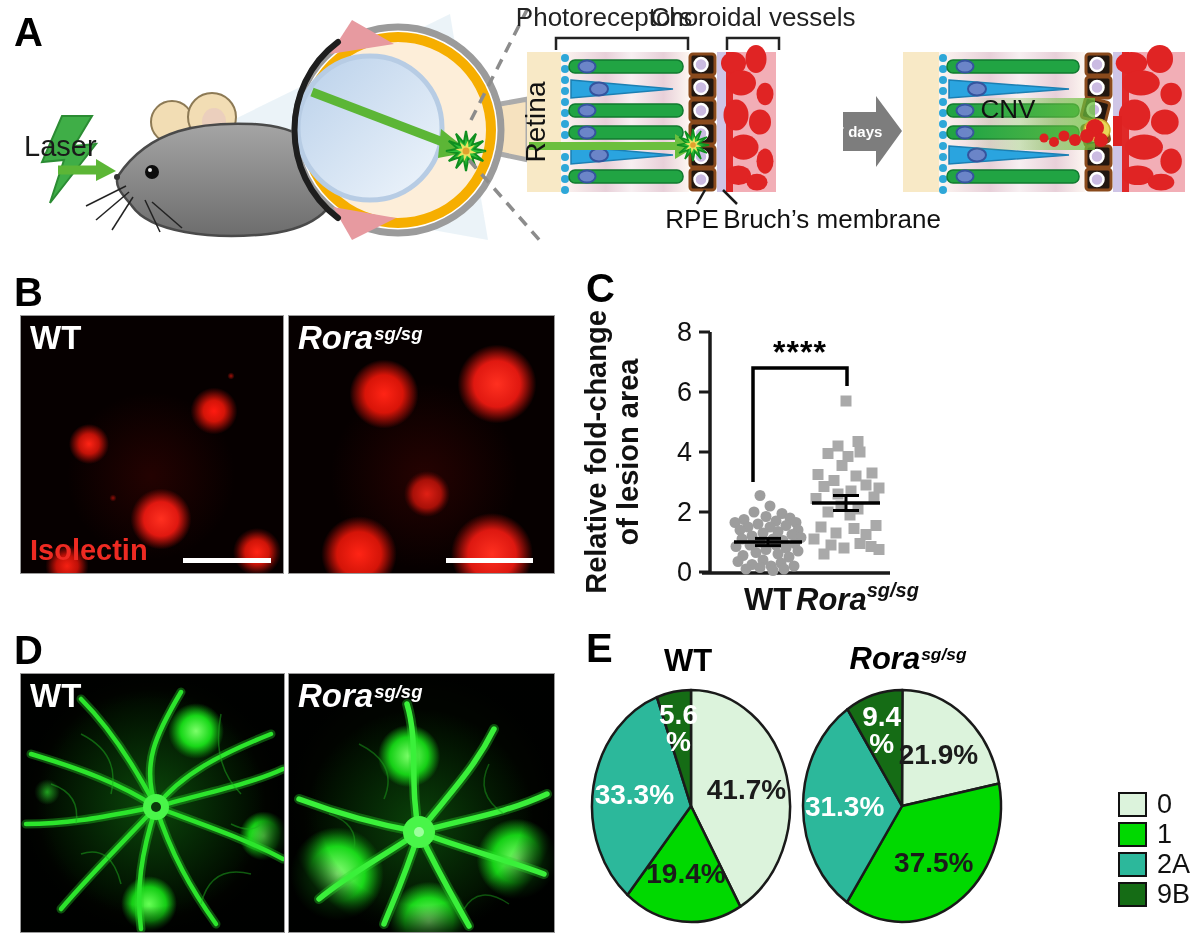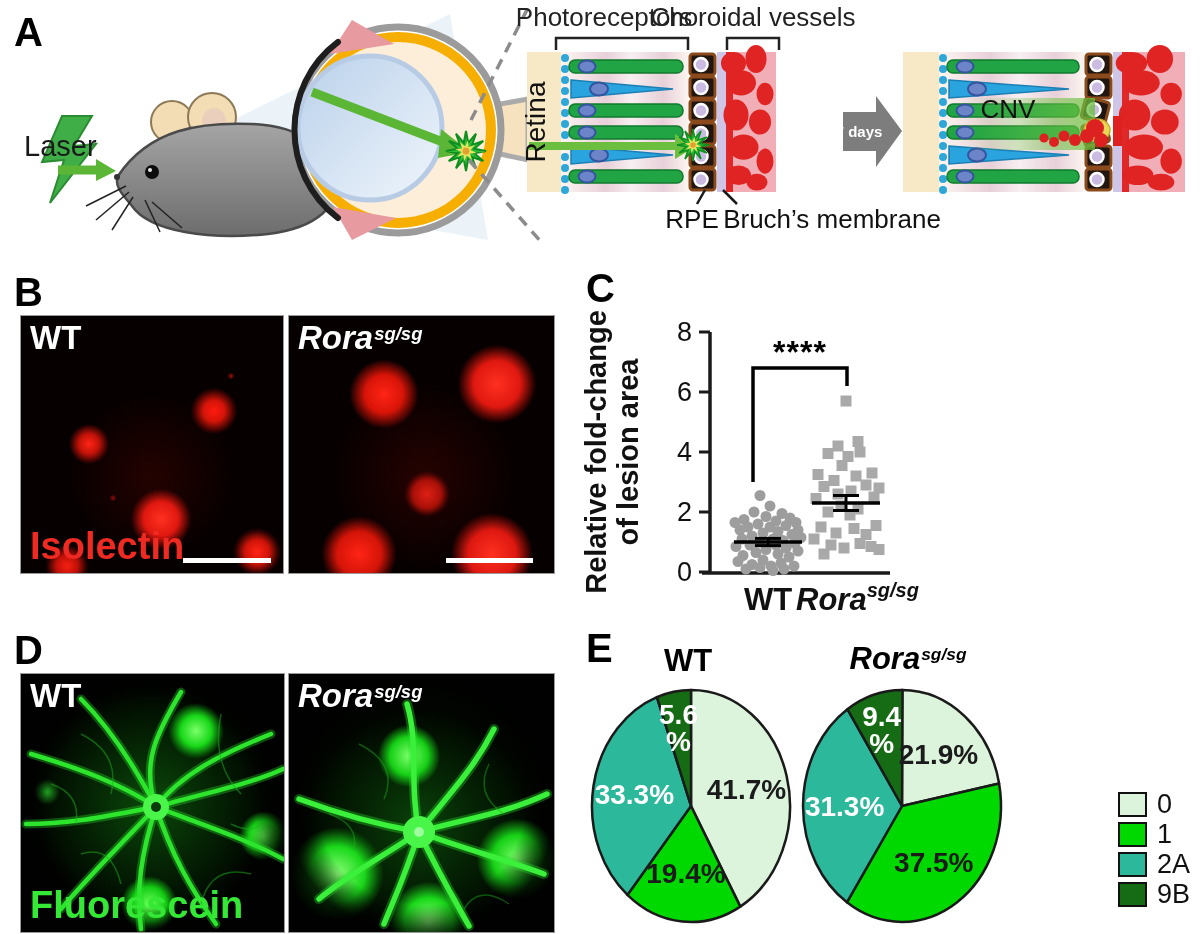--- a/index.html
+++ b/index.html
@@ -4,21 +4,21 @@
 <style>
   html,body{margin:0;padding:0;background:#fff}
   .fig{position:relative;width:1200px;height:934px;background:#fff;overflow:hidden;
        font-family:"Liberation Sans", sans-serif;color:#111}
   .abs{position:absolute}
   .plabel{position:absolute;font-weight:bold;font-size:40px;color:#000;line-height:1}
   .bimg{position:absolute;overflow:hidden;border:1px solid #9a9a9a;background:#060000}
   .tl{position:absolute;top:5px;left:9px;color:#fff;font-weight:bold;font-size:33px;line-height:1.05}
   .gen-i{font-style:italic}
   .sup{font-size:0.56em;position:relative;top:-0.5em;margin-left:1px}
-  .bl{position:absolute;bottom:8px;left:9px;font-weight:bold;font-size:38px;line-height:1}
+  .bl{position:absolute;bottom:8px;left:9px;font-weight:bold;font-size:29px;line-height:1}
   .bl.red{color:#ee2a22}
   .bl.green{color:#35e835}
   .sbar{position:absolute;height:5px;background:#fff}
   .vsvg{position:absolute;left:0;top:0}
   .ptitle{position:absolute;font-weight:bold;font-size:31px;text-align:center;color:#000;line-height:1}
   .legend{position:absolute;left:1118px;top:792px}
   .legend-row{display:flex;align-items:center;height:24px;margin-bottom:6px}
   .legend-swatch{width:25px;height:21px;border:2.5px solid #111;flex:0 0 auto}
   .legend-lab{margin-left:10px;font-size:27px;color:#111;line-height:1}
 </style>
@@ -439,21 +439,20 @@
           <path d="M200,40 Q190,90 220,120"></path>
         <path d="M230,200 Q190,190 180,230"></path>
           <path d="M60,180 Q90,170 100,210"></path>
         <path d="M30,110 Q60,120 55,150"></path>
           <path d="M210,150 Q230,160 240,150"></path>
       </g>
       <circle cx="135" cy="133" r="13" fill="#49f549"></circle>
         <circle cx="135" cy="133" r="5" fill="#0a3a0a"></circle>
     </svg>
     <div class="tl"><span>WT</span></div>
-    <div class="bl green">Fluorescein</div>
   </div>
 
   <div class="bimg" style="left:288px;top:673px;width:265px;height:258px;background-color:#010400;
        background-image:
          radial-gradient(ellipse 140px 137px at 132px 130px, transparent 74%, rgba(0,0,0,.85) 97%),
          radial-gradient(circle 38px at 120px 82px, #7cff6a 0%, #16d016 50%, transparent 82%),
          radial-gradient(circle 55px at 48px 200px, #8aff78 0%, #1ad81a 50%, rgba(10,120,10,.5) 75%, transparent 85%),
          radial-gradient(circle 48px at 228px 185px, #7cff6a 0%, #16d016 50%, transparent 84%),
          radial-gradient(circle 48px at 140px 248px, #8aff78 0%, #1ad81a 50%, transparent 84%),
          radial-gradient(circle 125px at 130px 150px, rgba(20,140,20,.45), rgba(5,60,5,.22) 75%, transparent 92%)">

